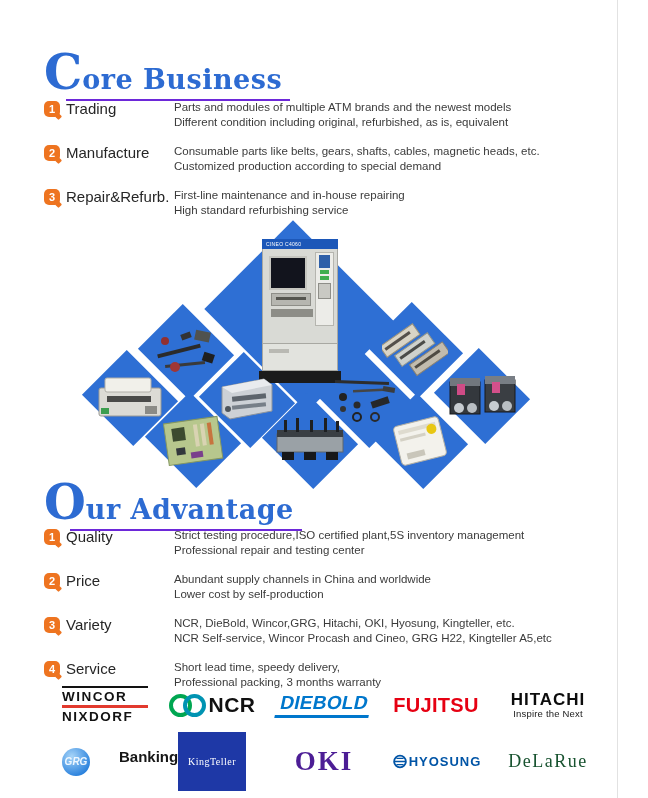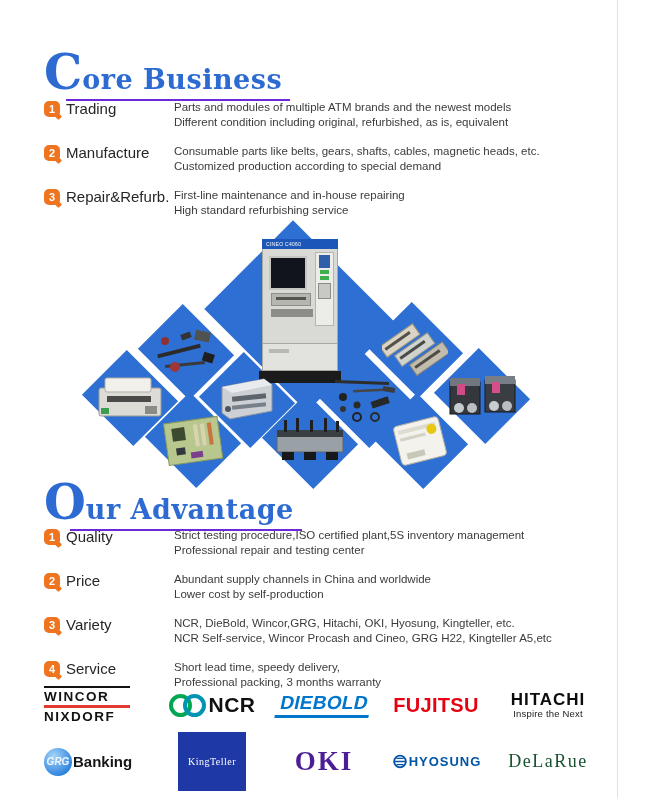--- a/index.html
+++ b/index.html
@@ -50,36 +50,36 @@
   .atm-slot::after{content:'';display:block;margin:3px 4px;height:3px;background:#55554f;}
   .atm-tray{position:absolute;left:8px;top:60px;width:42px;height:8px;background:#8d8d87;}
   .atm-lower{position:relative;height:26px;background:#e2e3de;border:1px solid #a8a8a2;border-top:none;}
   .atm-label{position:absolute;left:6px;top:5px;width:20px;height:4px;background:#b9b9b3;}
   .atm-base{height:12px;background:#1b1b1b;margin:0 -3px;}
 
   
   .logo-grid{position:absolute;left:44px;top:686px;width:560px;
              display:grid;grid-template-columns:112px 112px 112px 112px 112px;
              row-gap:8px;align-items:center;justify-items:center;}
-  .logo-grid .c1{justify-self:start;}
+  .logo-grid .c1{justify-self:start;margin-left:18px;}
   .lg-wincor{font-size:13.5px;font-weight:800;letter-spacing:1.5px;color:#121212;line-height:15px;width:86px;}
   .wn-top{height:2px;background:#121212;margin-bottom:1px;}
   .wn-red{height:3px;background:#e23a2e;margin:1px 0;}
   .lg-ncr{display:flex;align-items:center;}
   .ncr-rings{display:inline-flex;margin-right:3px;}
   .ncr-rings i{display:inline-block;width:15px;height:15px;border-radius:50%;border:4px solid #00a651;}
   .ncr-rings i.r2{border-color:#0093b2;margin-left:-9px;}
   .ncr-text{font-size:21px;font-weight:900;color:#101010;letter-spacing:.5px;}
   .lg-diebold{transform:skewX(-12deg);font-size:19px;font-weight:900;color:#0077cc;
               border-bottom:3px solid #0077cc;padding:0 3px 1px 3px;letter-spacing:.3px;}
   .lg-fujitsu{font-size:20px;font-weight:900;color:#e60012;letter-spacing:.3px;}
   .lg-hitachi{text-align:center;color:#0c0c0c;}
   .hit-main{font-size:17px;font-weight:900;letter-spacing:1px;line-height:17px;}
   .hit-tag{font-size:9.5px;color:#1a1a1a;letter-spacing:.2px;}
-  .lg-grg{display:flex;align-items:center;}
+  .lg-grg{display:flex;align-items:flex-start;gap:28px;}
   .grg-circle{width:28px;height:28px;border-radius:50%;
               background:radial-gradient(circle at 35% 30%,#a6d4f8,#2b82dd 75%);
               color:#eef7ff;font-weight:900;font-style:italic;font-size:10px;
               display:flex;align-items:center;justify-content:center;}
   .grg-text{font-size:15px;font-weight:800;color:#161616;margin-left:1px;}
   .lg-kingteller{background:#1e38a6;color:#fff;font-family:"Liberation Serif",serif;
                  font-size:10px;padding:24px 10px;letter-spacing:.5px;}
   .lg-oki{font-family:"Liberation Serif",serif;font-size:27px;font-weight:900;color:#4c1d95;letter-spacing:2px;}
   .lg-hyosung{display:flex;flex-direction:row;align-items:center;}
   .hyo-text{font-size:13px;font-weight:900;color:#0054a6;letter-spacing:1px;}

